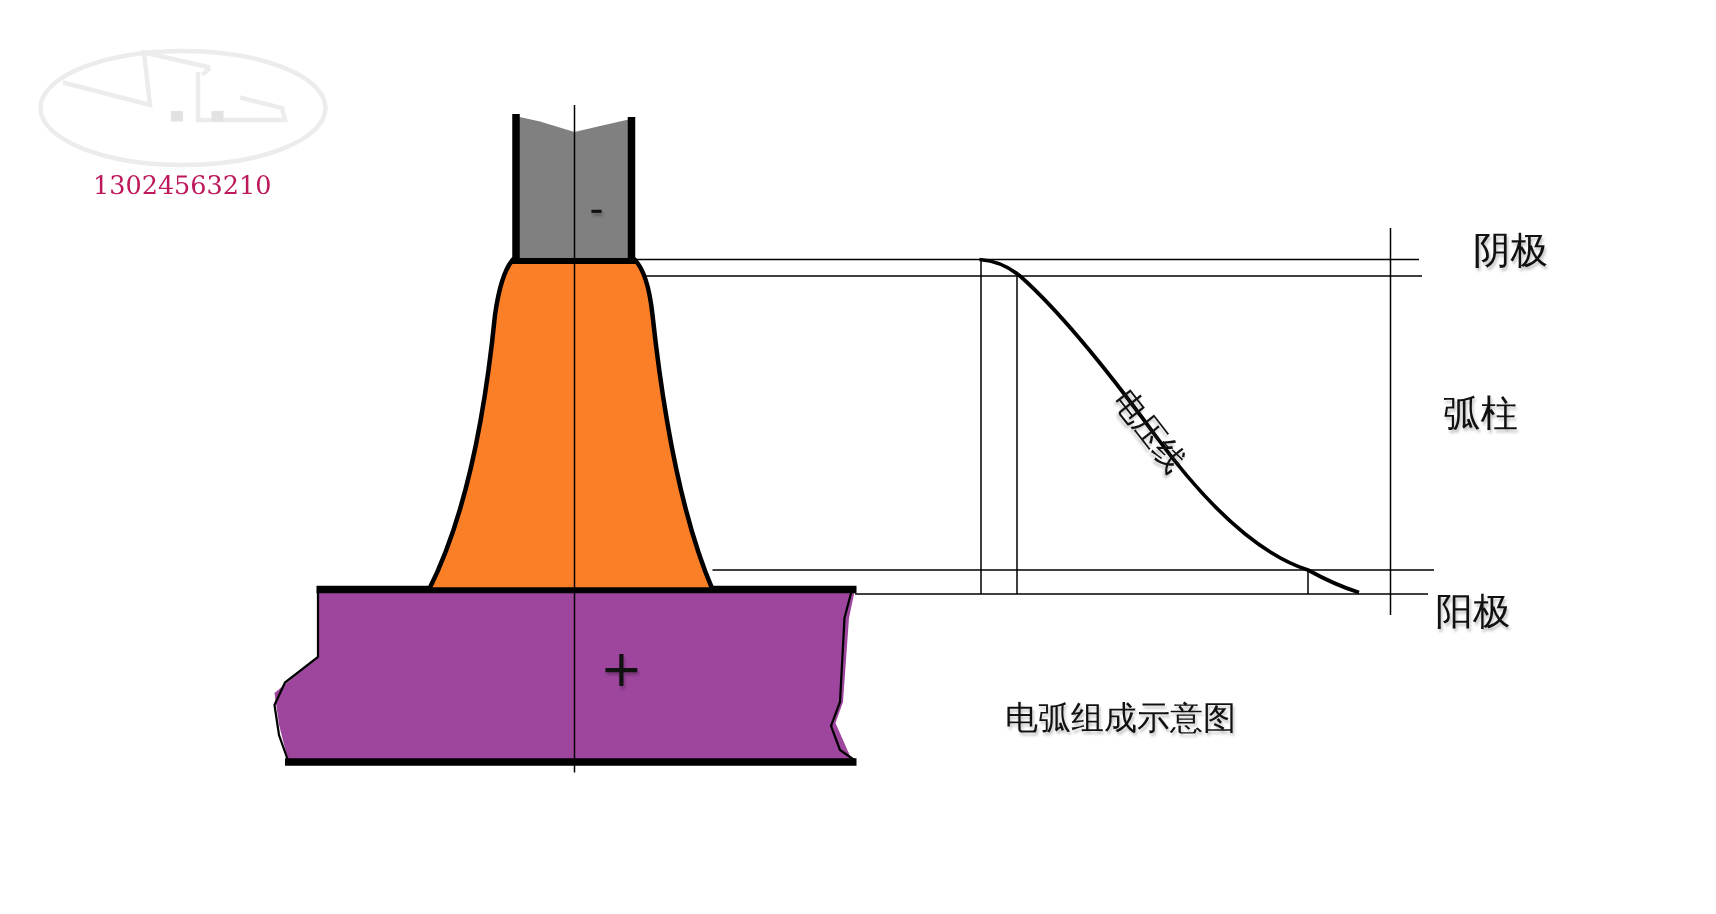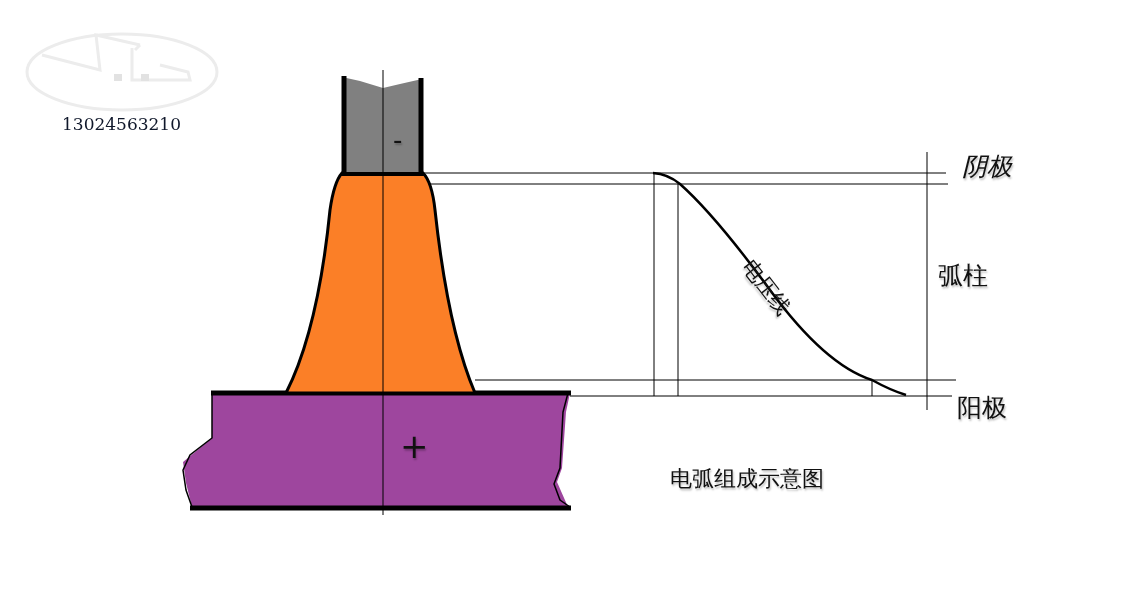--- a/index.html
+++ b/index.html
@@ -1,19 +1,19 @@
 <!DOCTYPE html>
 <html><head>
 <meta charset="utf-8">
 <style>
   html, body { margin:0; padding:0; background:#ffffff; }
   body { width:1144px; height:609px; position:relative; overflow:hidden; font-family:"DejaVu Sans", sans-serif; }
   svg { position:absolute; left:0; top:0; }
   .lbl { position:absolute; font-family:"DejaVu Sans", sans-serif; color:#111; font-size:25px; text-shadow:1px 2px 2px rgba(0,0,0,0.25); white-space:nowrap; }
-  .wm { position:absolute; font-family:"DejaVu Serif", serif; color:#0f172a; font-size:17px; }
+  .wm { position:absolute; font-family:"DejaVu Serif", serif; color:#be185d; font-size:17px; }
 </style>
 </head>
 <body>
 
 <div>
   <svg width="230" height="140">
     <ellipse cx="122" cy="72" rx="95" ry="38" fill="none" stroke="#ececec" stroke-width="3"></ellipse>
     <path d="M42 55 L100 70 L96 35 L140 45 M140 45 L135 50 M132 48 L132 80 L190 80 L188 72 L160 65" fill="none" stroke="#ececec" stroke-width="3"></path>
     <rect x="114" y="74" width="8" height="7" fill="#e2e2e2"></rect>
     <rect x="141" y="74" width="8" height="7" fill="#e2e2e2"></rect>
@@ -47,19 +47,19 @@
   <line x1="678" y1="184" x2="678" y2="396" stroke="#000" stroke-width="1"></line>
   <line x1="872" y1="380" x2="872" y2="396" stroke="#000" stroke-width="1"></line>
   <line x1="927" y1="152" x2="927" y2="410" stroke="#000" stroke-width="1"></line>
 
   <path d="M653 173 Q668 174 680 184 Q715 215 770 290 Q825 365 872 380 Q890 390 906 395" fill="none" stroke="#000" stroke-width="2.5"></path>
 </svg>
 
 <div class="lbl" style="left:393px;top:125px;font-size:26px;">-</div>
 <div class="lbl" style="left:400px;top:426px;font-size:34px;">+</div>
 
-<div class="lbl" style="left:962px;top:150px;font-style:italic;">阴极</div>
-<div class="lbl" style="left:938px;top:259px;">弧柱</div>
+<div class="lbl" style="left:982px;top:150px;">阴极</div>
+<div class="lbl" style="left:962px;top:259px;">弧柱</div>
 <div class="lbl" style="left:957px;top:391px;">阳极</div>
 
 <div class="lbl" style="left:758px;top:254px;font-size:21px;transform:rotate(52deg);transform-origin:left top;">电压线</div>
 
 <div class="lbl" style="left:670px;top:464px;font-size:22px;">电弧组成示意图</div>
 
 </body></html>

